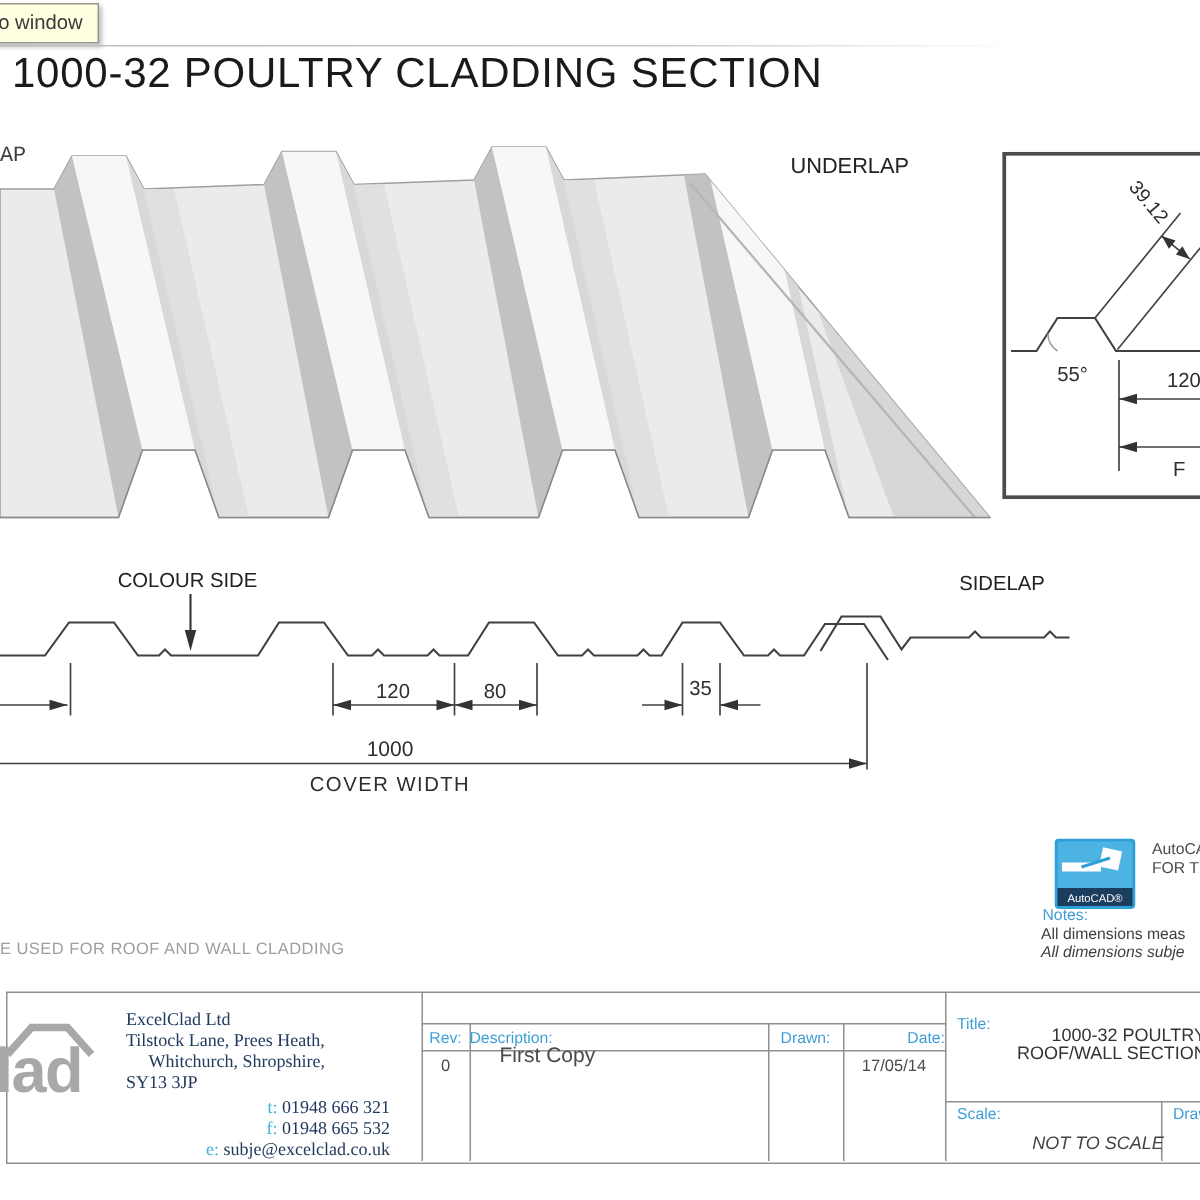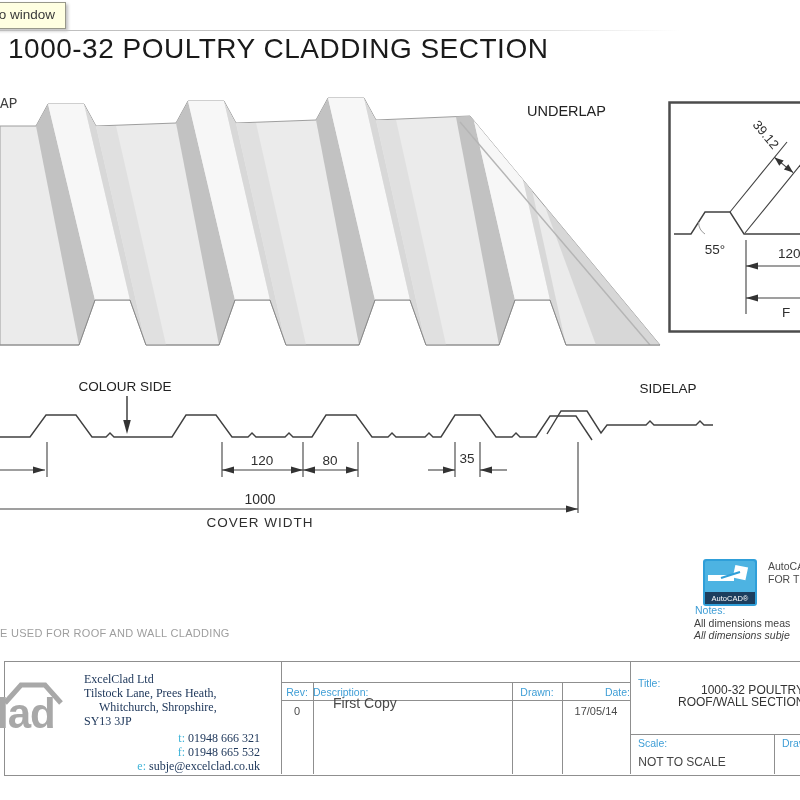--- a/index.html
+++ b/index.html
@@ -201,15 +201,15 @@
     <span class="contact-prefix">e:</span>
     <span>subje@excelclad.co.uk</span>
   </div>
 
   <div class="abs blue-label" style="left:633px;top:15px;">Title:</div>
   <div class="abs" style="left:696px;top:21px;font-size:12px;color:#333;white-space:nowrap;">1000-32 POULTRY</div>
   <div class="abs" style="left:673px;top:33px;font-size:12px;color:#333;white-space:nowrap;">ROOF/WALL SECTION D</div>
   <div class="tb-line" style="left:625px;top:72px;width:275px;height:1px;"></div>
   <div class="tb-line" style="left:769px;top:72px;width:1px;height:40px;"></div>
   <div class="abs blue-label" style="left:633px;top:75px;">Scale:</div>
-  <div class="abs" style="left:612px;top:93px;width:130px;text-align:center;font-size:12px;color:#444;">NOT TO SCALE</div>
+  <div class="abs" style="left:662px;top:93px;width:130px;text-align:center;font-size:12px;color:#444;font-style:italic;">NOT TO SCALE</div>
   <div class="abs blue-label" style="left:777px;top:75px;white-space:nowrap;">Drawn</div>
 </div>
 
 </body></html>

